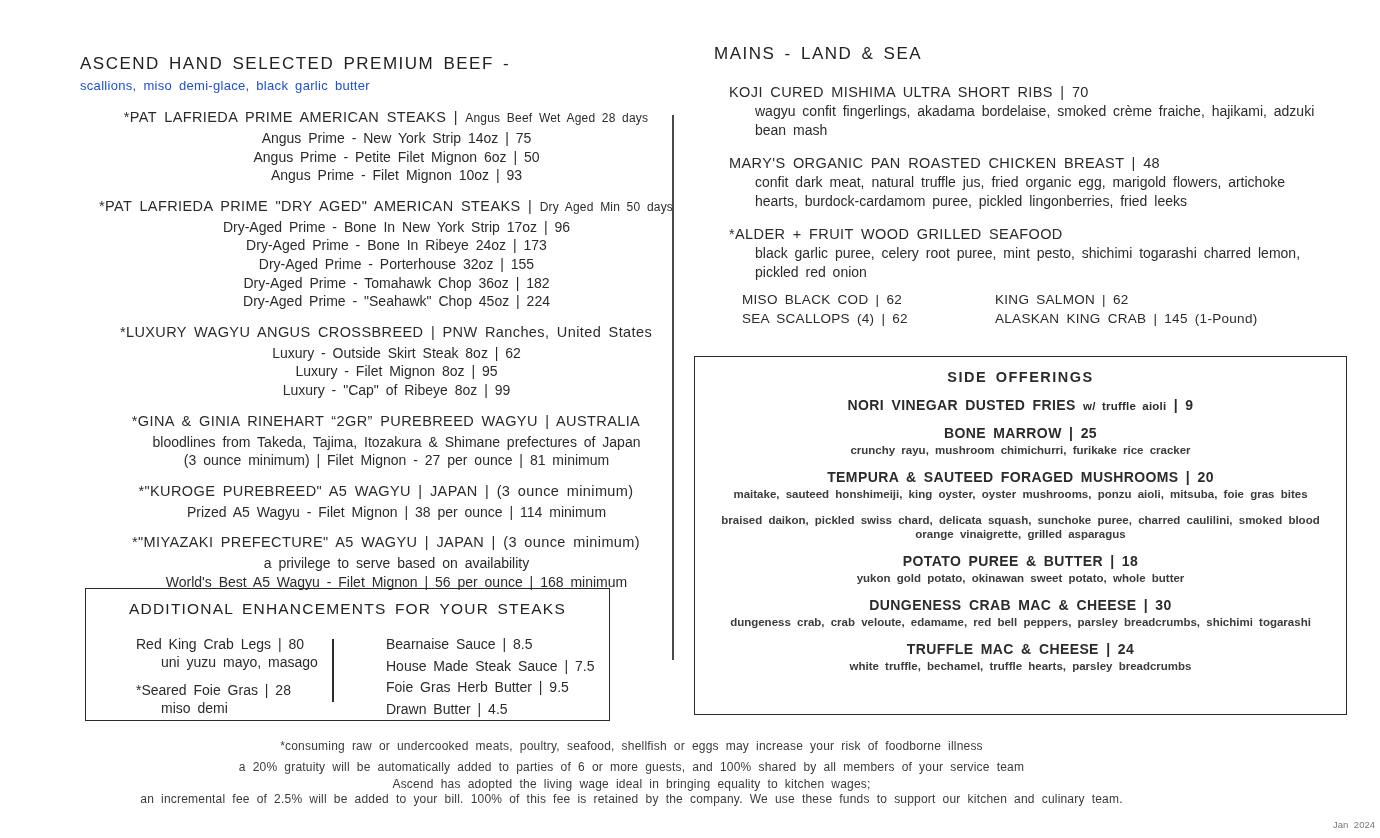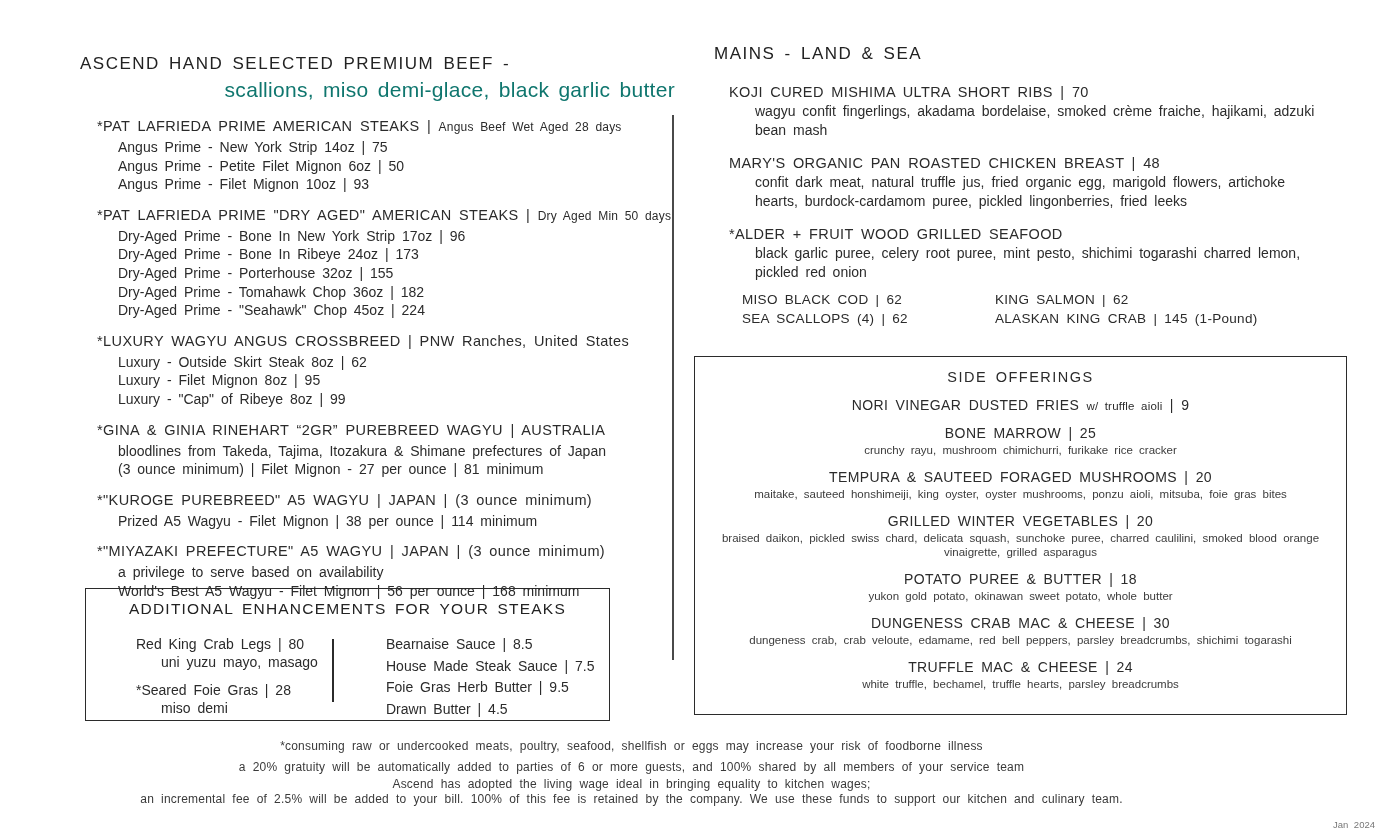--- a/index.html
+++ b/index.html
@@ -4,23 +4,23 @@
 <style>
   html,body{margin:0;padding:0;}
   body{
     width:1380px;height:838px;position:relative;background:#ffffff;overflow:hidden;
     font-family:"Liberation Sans","DejaVu Sans",sans-serif;color:#2b2b2b;
     word-spacing:3px;
   }
   .col-left{position:absolute;left:80px;top:54px;width:595px;}
   .col-right{position:absolute;left:714px;top:44px;width:604px;}
   h1{margin:0;font-size:17px;font-weight:400;letter-spacing:1.5px;color:#222;}
-  .sub{margin:4px 0 0 0;font-size:21px;color:#0f766e;letter-spacing:.3px;text-align:right;}
+  .sub{margin:4px 0 0 0;font-size:13px;color:#1d4ed8;letter-spacing:.3px;}
   .groups{margin-top:16px;}
-  .group{margin-top:13px;}
+  .group{margin-top:13px;text-align:center;}
   .group:first-child{margin-top:0;}
   .ghead{margin:0 0 4px 17px;font-size:14.5px;letter-spacing:.4px;color:#2b2b2b;}
   .gnote{font-size:12px;letter-spacing:.2px;}
   .glines{list-style:none;margin:0;padding:0 0 0 38px;}
   .glines li{font-size:14px;line-height:18.6px;}
   .vdivider{position:absolute;left:672px;top:115px;width:1.5px;height:545px;background:#4a4a4a;}
   
   .enh-box{position:absolute;left:85px;top:588px;width:523px;height:131px;border:1.5px solid #2b2b2b;}
   .enh-title{margin:11px 0 0 0;text-align:center;font-size:15.5px;letter-spacing:1.2px;color:#222;}
   .enh-left{position:absolute;left:50px;top:46px;}
@@ -32,21 +32,21 @@
   .enh-inner-div{position:absolute;left:246px;top:50px;width:1.5px;height:63px;background:#2b2b2b;}
   
   .entrees{margin-top:20px;}
   .entree{margin-top:15px;}
   .entree:first-child{margin-top:0;}
   .etitle{margin:0;font-size:14.5px;letter-spacing:.4px;padding-left:15px;}
   .edesc{margin:2px 0 0 0;font-size:14px;line-height:19px;padding-left:41px;}
   .sea-grid{margin-top:9px;padding-left:28px;display:grid;grid-template-columns:253px auto;}
   .sea-grid div{font-size:13.5px;line-height:18.5px;letter-spacing:.3px;}
   
-  .sides-box{position:absolute;left:694px;top:356px;width:651px;height:357px;border:1.5px solid #2b2b2b;text-align:center;}
+  .sides-box{position:absolute;left:694px;top:356px;width:651px;height:357px;border:1.5px solid #2b2b2b;text-align:center;font-weight:bold;}
   .sides-title{margin:12px 0 0 0;font-size:14.5px;letter-spacing:1.5px;}
   .side-item{margin-top:12px;}
   .sname{margin:0;font-size:14px;letter-spacing:.4px;}
   .snote{font-size:11.5px;letter-spacing:.2px;}
   .sdesc{margin:2px 0 0 0;font-size:11.5px;color:#3c3c3c;line-height:14px;}
   
   .footer{position:absolute;left:0;top:739px;width:1263px;text-align:center;color:#3a3a3a;}
   .footer p{margin:0;font-size:12px;line-height:15px;letter-spacing:.2px;word-spacing:3.5px;}
   .footer p.g1{margin-top:6px;}
   .footer p.g2{margin-top:2px;}
@@ -164,21 +164,20 @@
   </div>
   <div class="side-item">
     <p class="sname">BONE MARROW | 25</p>
     <p class="sdesc">crunchy rayu, mushroom chimichurri, furikake rice cracker</p>
   </div>
   <div class="side-item">
     <p class="sname">TEMPURA &amp; SAUTEED FORAGED MUSHROOMS | 20</p>
     <p class="sdesc">maitake, sauteed honshimeiji, king oyster, oyster mushrooms, ponzu aioli, mitsuba, foie gras bites</p>
   </div>
   <div class="side-item">
-    <p class="sname">GRILLED WINTER VEGETABLES | 20</p>
     <p class="sdesc" style="max-width:600px;margin-left:auto;margin-right:auto;">braised daikon, pickled swiss chard, delicata squash, sunchoke puree, charred caulilini, smoked blood orange vinaigrette, grilled asparagus</p>
   </div>
   <div class="side-item">
     <p class="sname">POTATO PUREE &amp; BUTTER | 18</p>
     <p class="sdesc">yukon gold potato, okinawan sweet potato, whole butter</p>
   </div>
   <div class="side-item">
     <p class="sname">DUNGENESS CRAB MAC &amp; CHEESE | 30</p>
     <p class="sdesc">dungeness crab, crab veloute, edamame, red bell peppers, parsley breadcrumbs, shichimi togarashi</p>
   </div>

